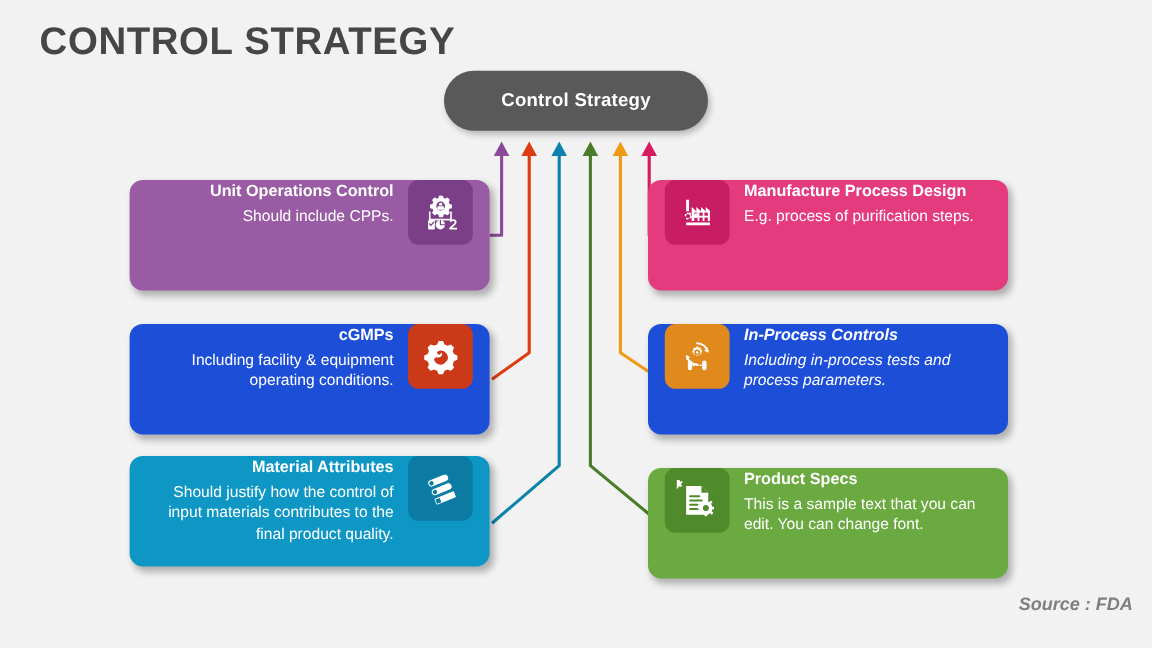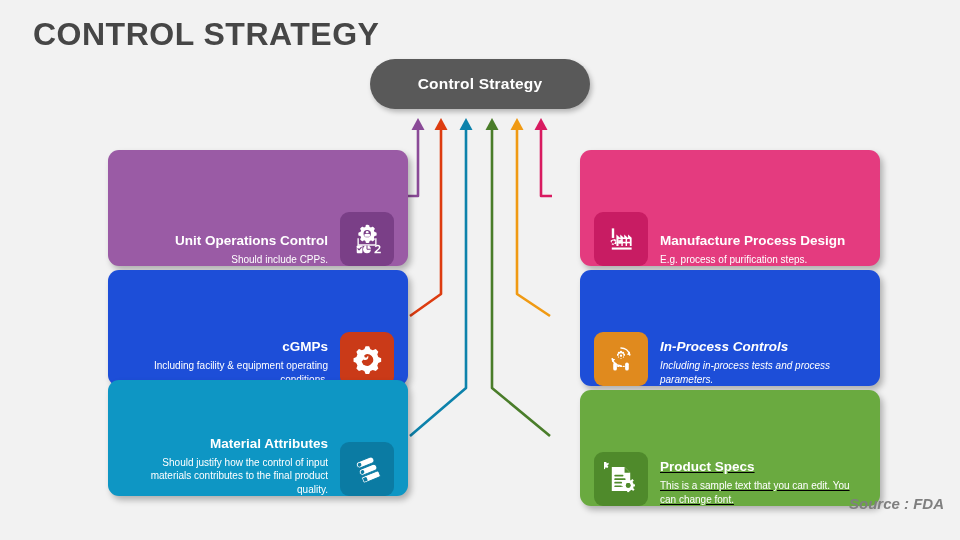--- a/index.html
+++ b/index.html
@@ -56,71 +56,71 @@
     top: 0;
     width: 960px;
     height: 540px;
     pointer-events: none;
   }
 
   
   .card {
     position: absolute;
     width: 300px;
-    height: 116px;
+    height: 92px;
     border-radius: 11px;
     box-shadow: 3px 4px 6px rgba(0,0,0,0.28);
     display: flex;
-    align-items: flex-end;
+    align-items: flex-start;
     box-sizing: border-box;
   }
   .card.left  { left: 108px;  flex-direction: row; padding: 0 14px 0 16px; }
-  .card.right { left: 580px;  flex-direction: row; padding: 0 16px 0 14px; }
+  .card.right { left: 540px;  flex-direction: row; padding: 0 16px 0 14px; }
 
   .card-texts {
     flex: 1 1 auto;
     min-width: 0;
     display: flex;
     flex-direction: column;
     justify-content: center;
   }
   .card.left .card-texts  { text-align: right;  padding-right: 12px; }
   .card.right .card-texts { text-align: left;   padding-left: 12px;  }
 
   .card-title {
     color: #ffffff;
     font-weight: bold;
     font-size: 13.5px;
     line-height: 1.32;
     margin-bottom: 3px;
   }
   .card-desc {
     color: #ffffff;
-    font-size: 10px;
+    font-size: 13px;
     line-height: 1.35;
   }
 
   .icon-tile {
     flex: 0 0 auto;
     width: 54px;
     height: 54px;
     border-radius: 9px;
     display: flex;
     align-items: center;
     justify-content: center;
   }
   .icon-tile svg { display: block; }
 
   
   .c-purple  { background: #9a5ba5; } .t-purple  { background: #7a3f87; }
   .c-red     { background: #ef5831; } .t-red     { background: #ca3a18; }
   .c-blue    { background: #0e96c4; } .t-blue    { background: #0b7ba3; }
   .c-pink    { background: #e43b7f; } .t-pink    { background: #c81c63; }
   .c-orange  { background: #f4ab4e; } .t-orange  { background: #e08a1e; }
-  .c-green   { background: #6aaa40; text-decoration: underline; } .t-green   { background: #4f8a2b; }
+  .c-green   { background: #6aaa40; } .t-green   { background: #4f8a2b; }
 
   
   #source-note {
     position: absolute;
     right: 16px;
     bottom: 28px;
     font-size: 15px;
     font-weight: bold;
     font-style: italic;
     color: #7f7f7f;

